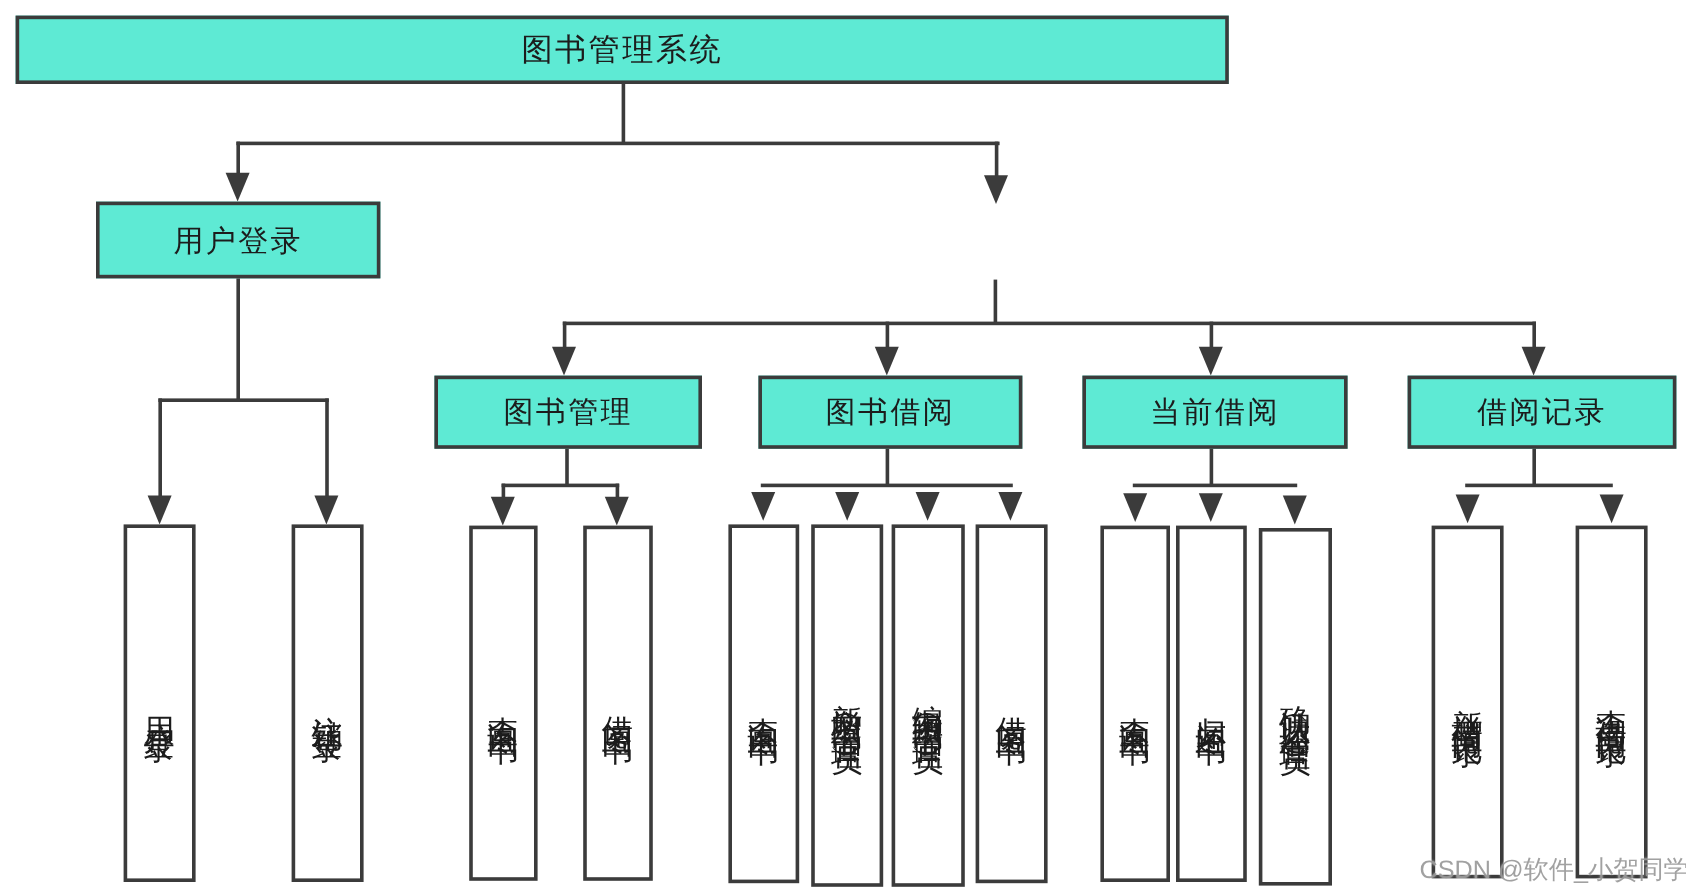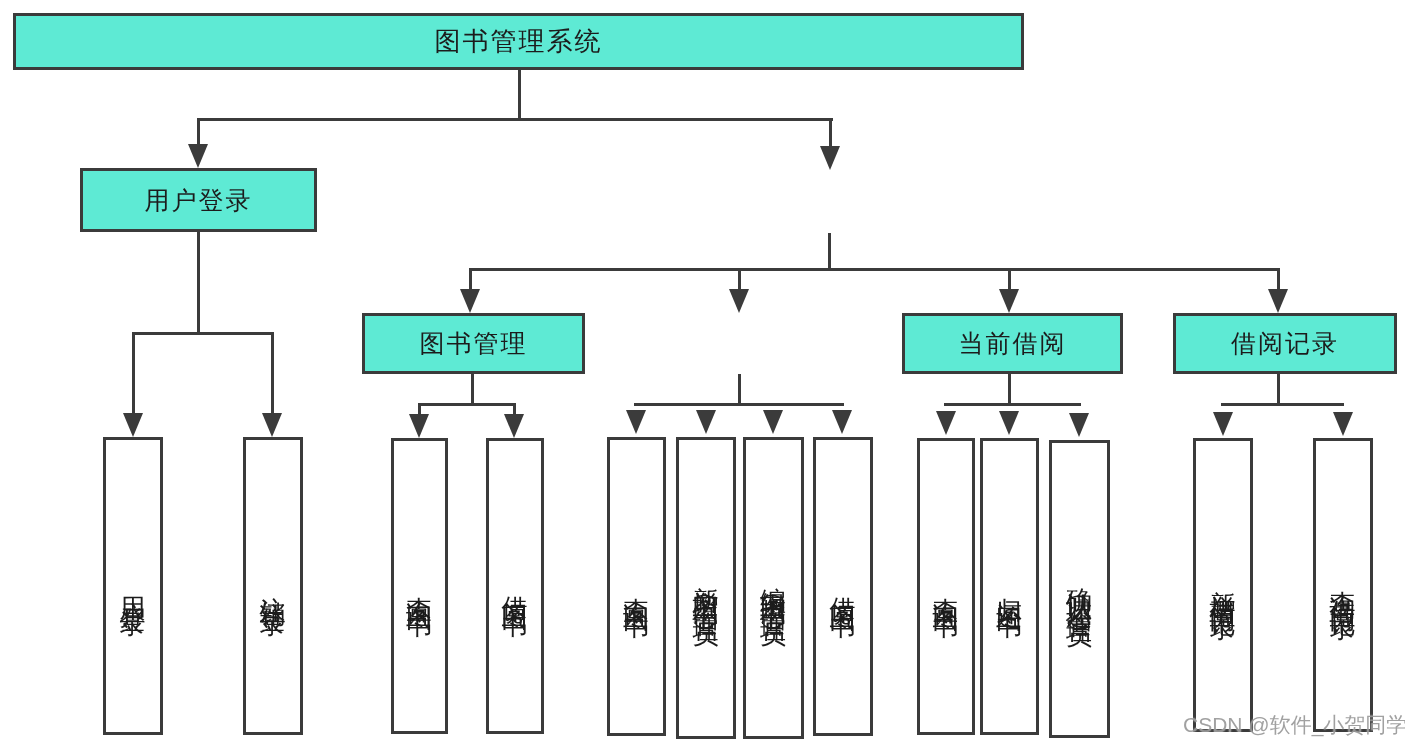--- a/index.html
+++ b/index.html
@@ -88,20 +88,21 @@
   <div class="line vline" style="left:469px;top:268px;height:24px;"></div>
   <div class="line vline" style="left:738px;top:268px;height:24px;"></div>
   <div class="line vline" style="left:1008px;top:268px;height:24px;"></div>
   <div class="line vline" style="left:1277px;top:268px;height:24px;"></div>
   <div class="arrow" style="left:460px;top:289px;"></div>
   <div class="arrow" style="left:729px;top:289px;"></div>
   <div class="arrow" style="left:999px;top:289px;"></div>
   <div class="arrow" style="left:1268px;top:289px;"></div>
 
   <div class="hbox" style="left:362px;top:313px;width:223px;height:61px;">图书管理</div>
+  <div class="hbox" style="left:632px;top:313px;width:220px;height:61px;">图书借阅</div>
   <div class="hbox" style="left:1173px;top:313px;width:224px;height:61px;">借阅记录</div>
   <div class="hbox" style="left:902px;top:313px;width:221px;height:61px;">当前借阅</div>
 
   <div class="line vline" style="left:471px;top:374px;height:31px;"></div>
   <div class="line hline" style="left:418px;top:403px;width:98px;"></div>
   <div class="line vline" style="left:418px;top:403px;height:14px;"></div>
   <div class="line vline" style="left:513px;top:403px;height:14px;"></div>
   <div class="arrow" style="left:409px;top:414px;"></div>
   <div class="arrow" style="left:504px;top:414px;"></div>
   <div class="vbox" style="left:391px;top:438px;width:57px;height:296px;">查询图书</div>

